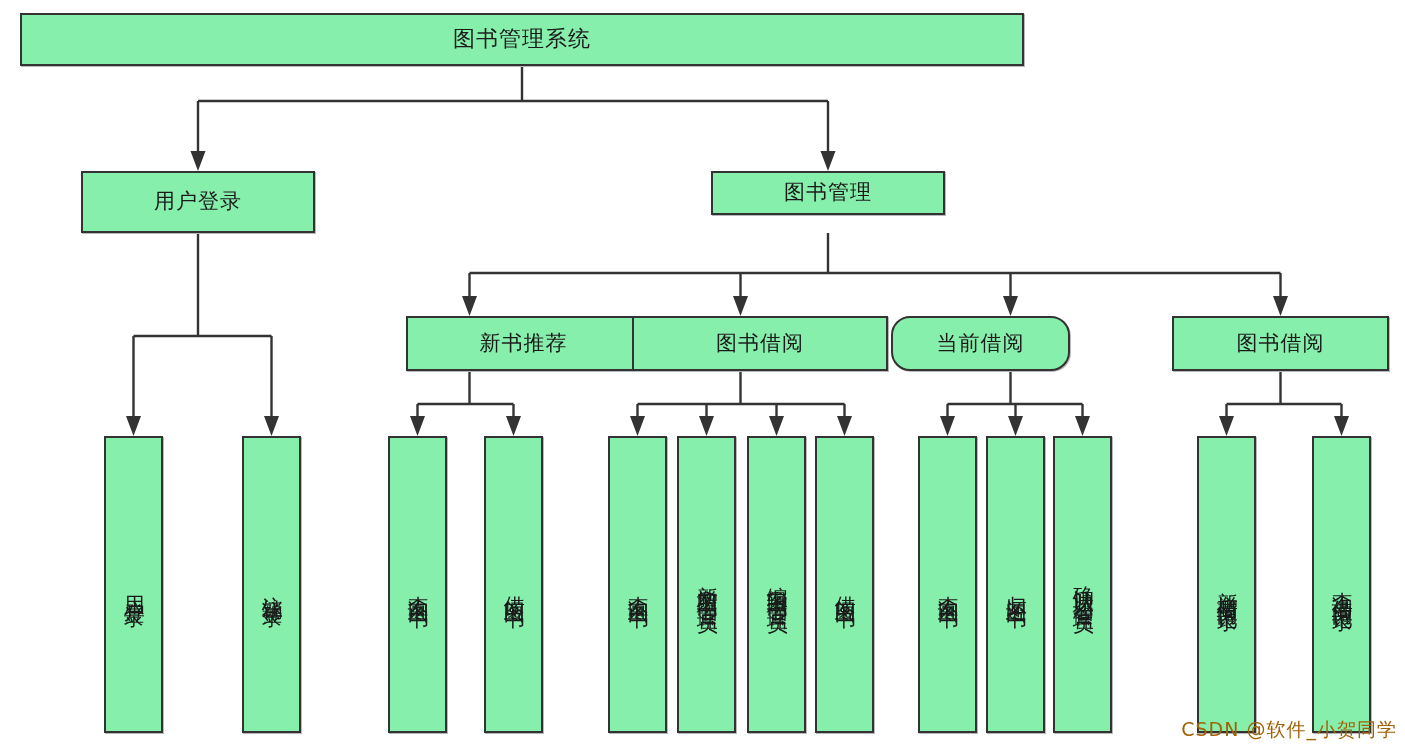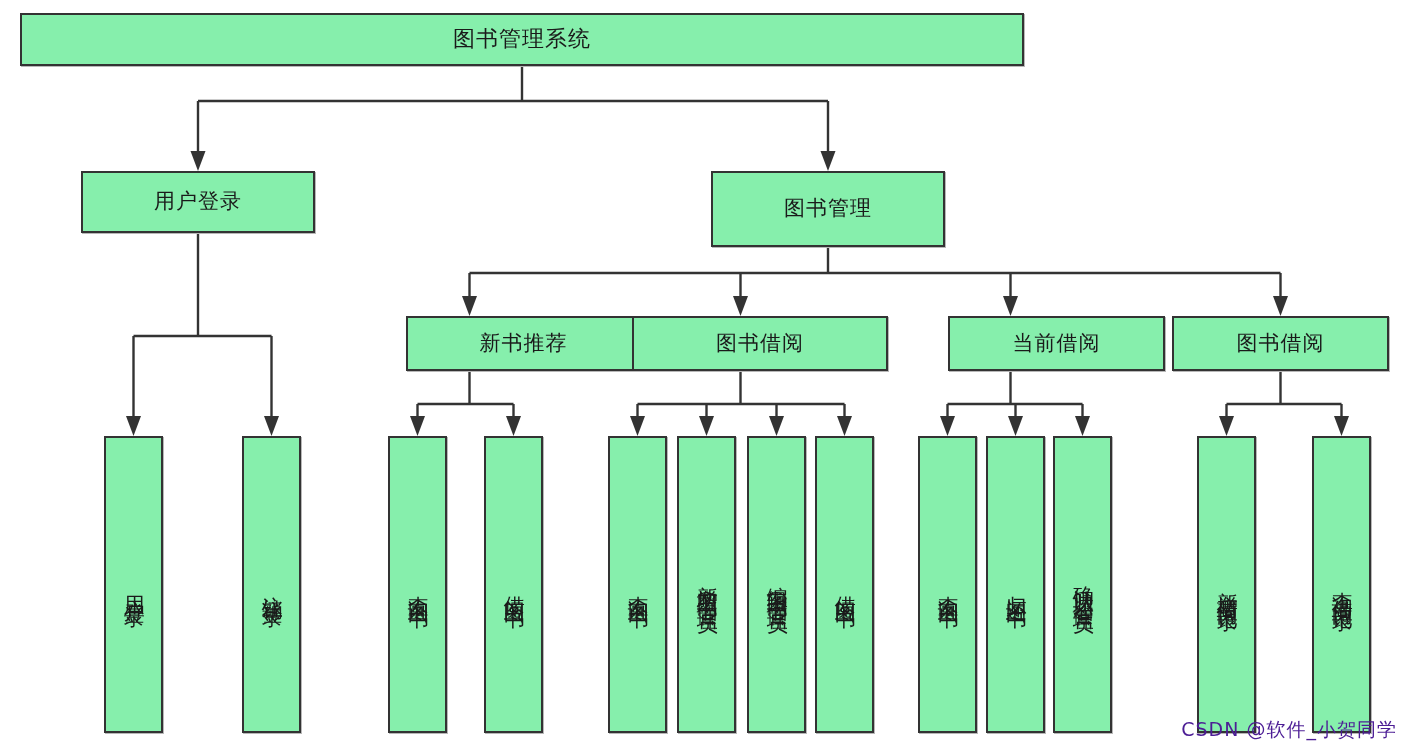--- a/index.html
+++ b/index.html
@@ -56,21 +56,21 @@
     stroke:#333333;
     stroke-width:2.4;
     fill:none;
   }
   #connectors polygon{ fill:#333333; }
   .watermark{
     position:absolute;
     right:8px;
     bottom:4px;
     font-size:19px;
-    color:#4c1d95;
+    color:#a16207;
     letter-spacing:1px;
     user-select:none;
     white-space:nowrap;
   }
 </style>
 </head>
 <body>
 
 <div id="diagram-root">
   <svg id="connectors" viewBox="0 0 1405 747" width="1405" height="747" aria-hidden="true">
@@ -127,30 +127,30 @@
       <line x1="1341.5" y1="404" x2="1341.5" y2="420"></line>
       <polygon points="1334,416 1349,416 1341.5,436"></polygon>
     </svg>
   <div id="nodes-layer">
       <div class="node-box horizontal root" style="left: 20px; top: 13px; width: 1004px; height: 53px;">
         <div class="node-label">图书管理系统</div>
       </div>
       <div class="node-box horizontal" style="left: 81px; top: 171px; width: 234px; height: 62px;">
         <div class="node-label">用户登录</div>
       </div>
-      <div class="node-box horizontal" style="left: 711px; top: 171px; width: 234px; height: 76px;">
+      <div class="node-box horizontal" style="left: 711px; top: 171px; width: 234px; height: 44px;">
         <div class="node-label">图书管理</div>
       </div>
       <div class="node-box horizontal" style="left: 361px; top: 316px; width: 235px; height: 55px; margin-left: 45px;">
         <div class="node-label">新书推荐</div>
       </div>
       <div class="node-box horizontal" style="left: 632px; top: 316px; width: 256px; height: 55px;">
         <div class="node-label">图书借阅</div>
       </div>
-      <div class="node-box horizontal" style="left: 948px; top: 316px; width: 217px; height: 55px;">
+      <div class="node-box horizontal" style="left: 891px; top: 316px; width: 179px; height: 55px; border-radius: 19px;">
         <div class="node-label">当前借阅</div>
       </div>
       <div class="node-box horizontal" style="left: 1172px; top: 316px; width: 217px; height: 55px;">
         <div class="node-label">图书借阅</div>
       </div>
       <div class="node-box vertical" style="left: 104px; top: 436px; width: 59px; height: 297px;">
         <div class="node-label">用户登录</div>
       </div>
       <div class="node-box vertical" style="left: 242px; top: 436px; width: 59px; height: 297px;">
         <div class="node-label">注销登录</div>

